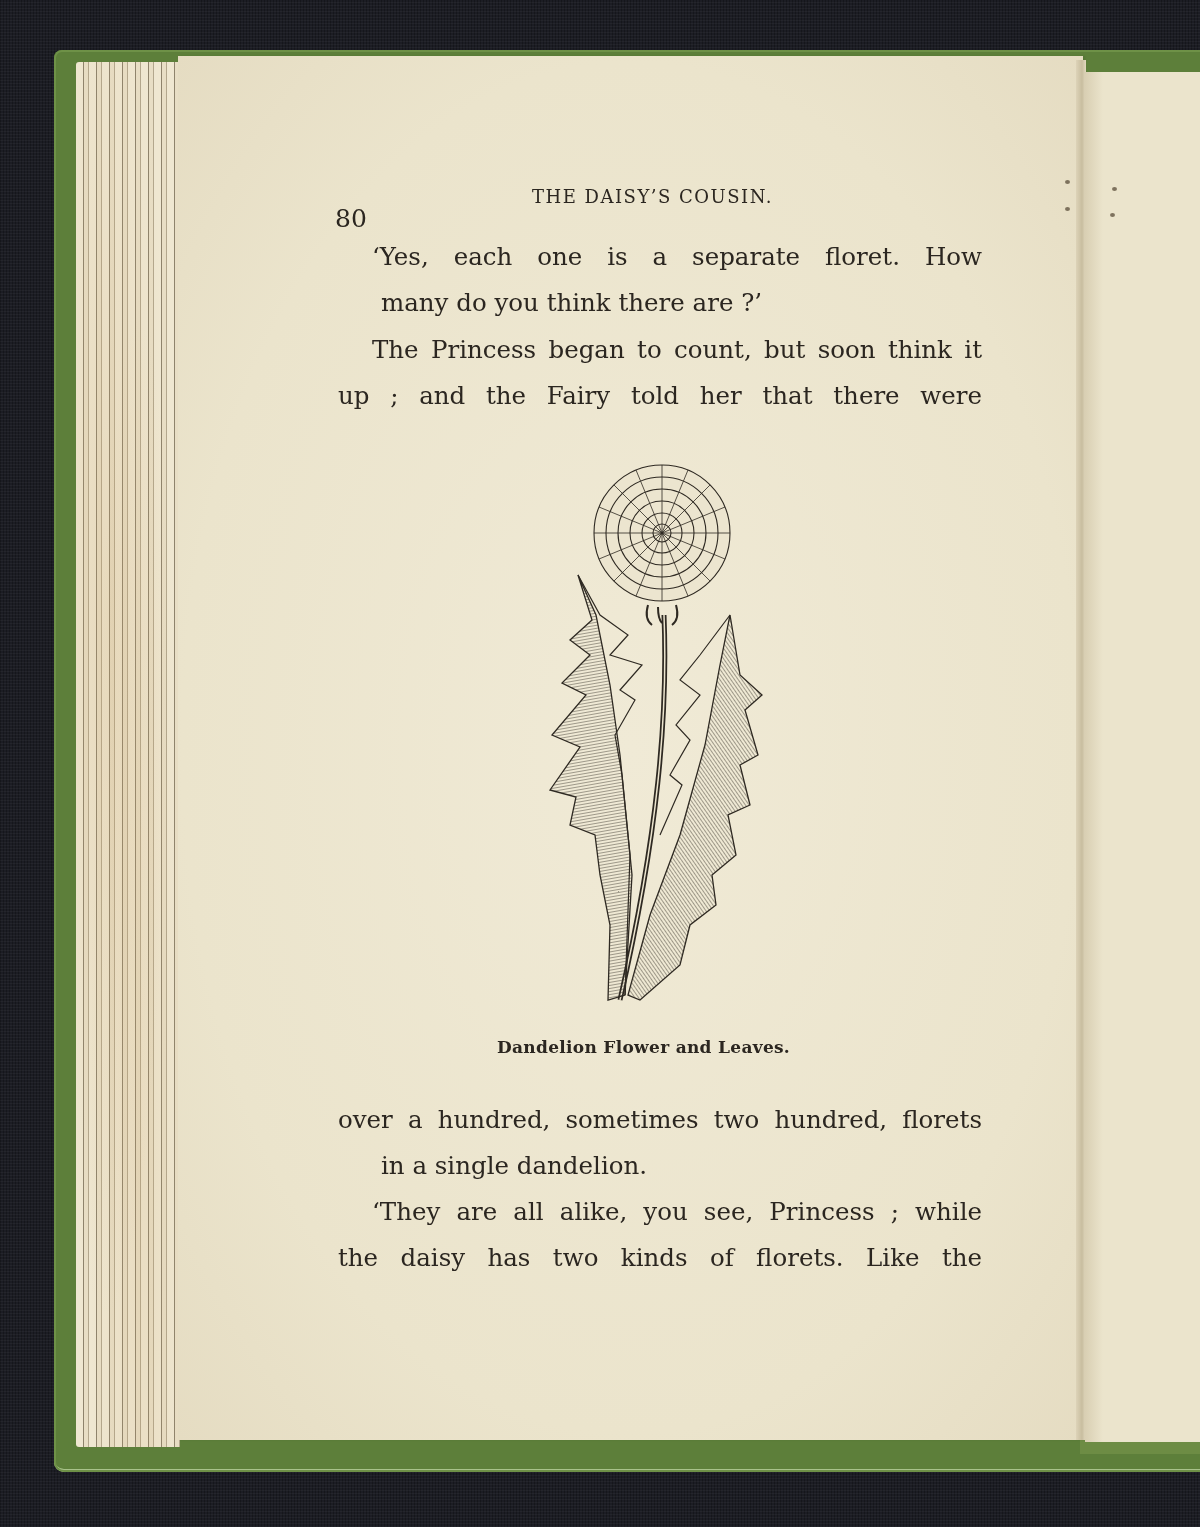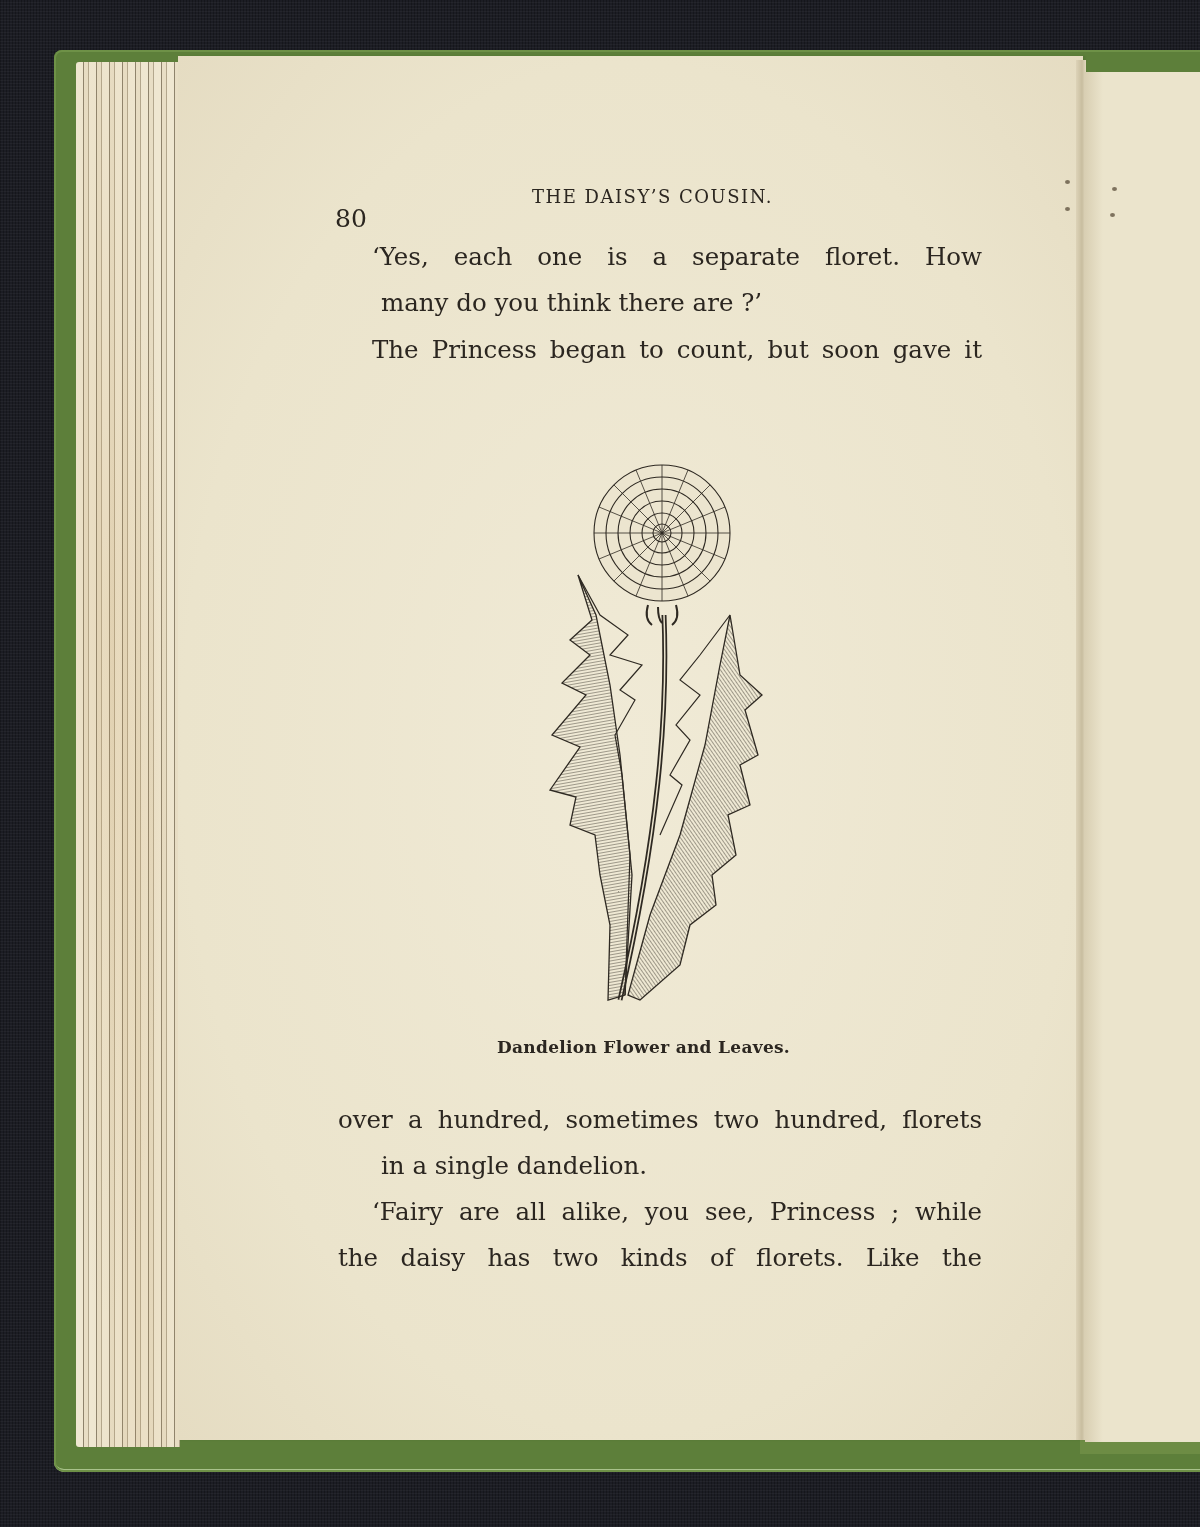--- a/index.html
+++ b/index.html
@@ -91,21 +91,22 @@
 <div class="header">
   <span class="page-number">80</span>
   <span class="running-head">THE DAISY’S COUSIN.</span>
 </div>
 
 <div class="para" style="top:234px;">
   <span class="line indent">‘Yes, each one is a separate floret. How</span>
   <span class="line last">many do you think there are ?’</span>
 </div>
 <div class="para" style="top:327px;">
-  <span class="line indent">The Princess began to count, but soon gave it</span>
+  <span class="line indent">The Princess began to count, but soon think it</span>
+  <span class="line">up ; and the Fairy told her that there were</span>
 </div>
 
 <div class="figure">
   <svg width="240" height="560" viewBox="0 0 240 560">
     <defs>
       <pattern id="hatch" width="3" height="3" patternUnits="userSpaceOnUse" patternTransform="rotate(80)">
         <line x1="0" y1="0" x2="0" y2="3" stroke="#3a342c" stroke-width="0.9"></line>
       </pattern>
       <pattern id="hatch2" width="3" height="3" patternUnits="userSpaceOnUse" patternTransform="rotate(-35)">
         <line x1="0" y1="0" x2="0" y2="3" stroke="#3a342c" stroke-width="0.9"></line>
@@ -144,15 +145,15 @@
   </svg>
 </div>
 
 <div class="caption">Dandelion Flower and Leaves.</div>
 
 <div class="para" style="top:1097px;">
   <span class="line">over a hundred, sometimes two hundred, florets</span>
   <span class="line last">in a single dandelion.</span>
 </div>
 <div class="para" style="top:1189px;">
-  <span class="line indent">‘Fairy are all alike, you see, Princess ; while</span>
+  <span class="line indent">‘They are all alike, you see, Princess ; while</span>
   <span class="line">the daisy has two kinds of florets. Like the</span>
 </div>
 
 </body></html>

